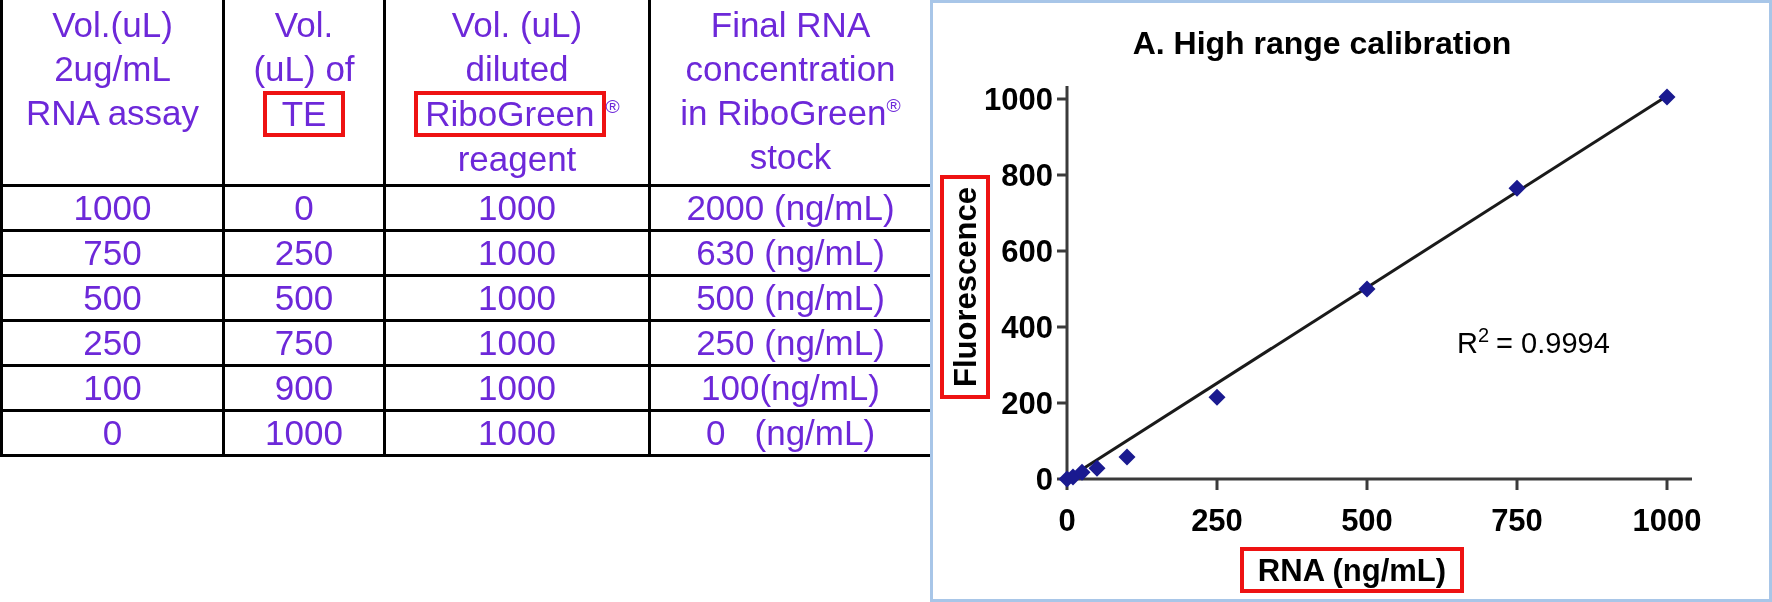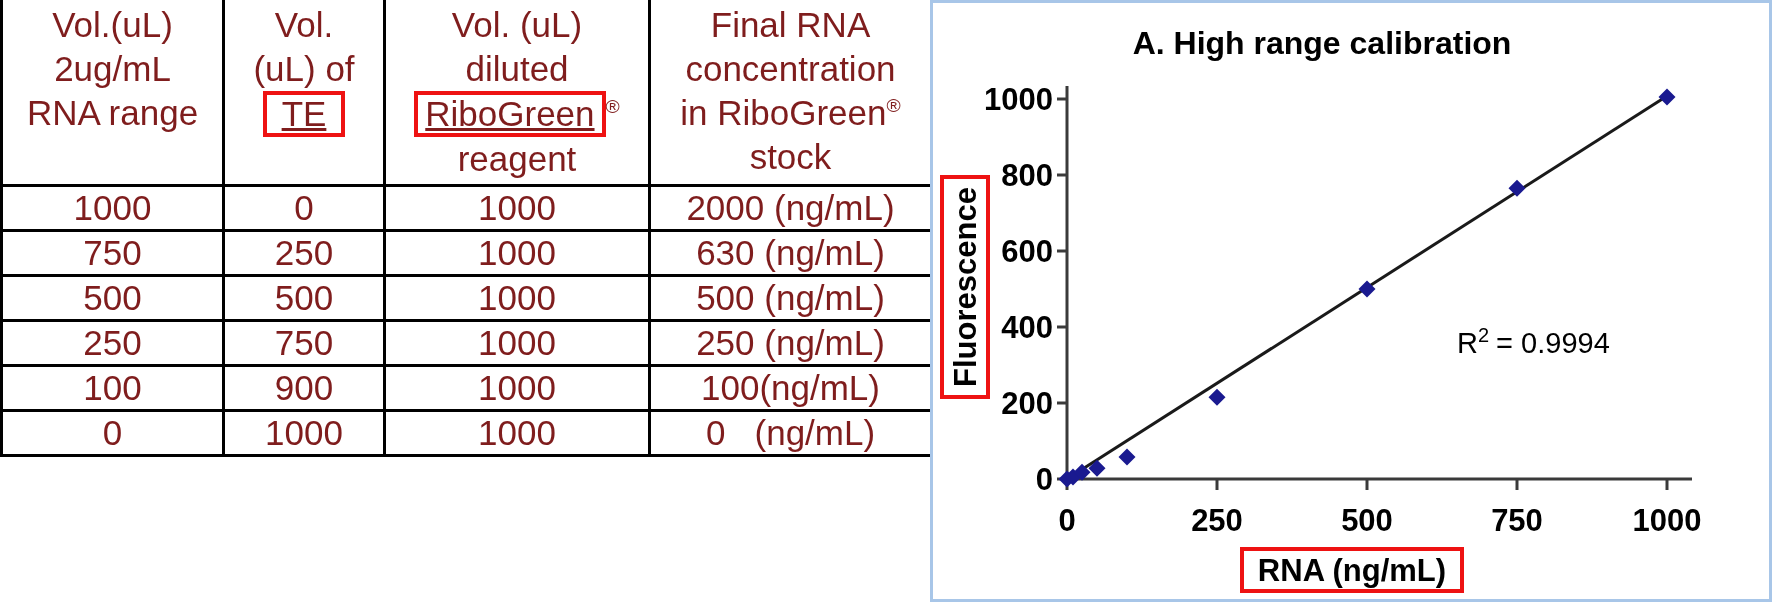--- a/index.html
+++ b/index.html
@@ -1,25 +1,25 @@
 <!DOCTYPE html>
 <html><head>
 <meta charset="utf-8">
 <style>
   html,body{margin:0;padding:0;background:#fff;}
   .stage{position:relative;width:1772px;height:602px;overflow:hidden;background:#fff;
-         font-family:"Liberation Sans","DejaVu Sans",sans-serif;color:#7f1d1d;}
+         font-family:"Liberation Sans","DejaVu Sans",sans-serif;color:#6d28d9;}
 
   
   table.dilution{position:absolute;left:0;top:-3px;width:930px;border-collapse:collapse;table-layout:fixed;}
   table.dilution th,table.dilution td{border:3px solid #000;text-align:center;padding:0;font-weight:normal;}
   table.dilution thead th{vertical-align:top;font-size:35px;line-height:44px;height:181px;padding-top:3px;}
   table.dilution tbody td{font-size:35px;height:42px;vertical-align:middle;}
   td.c4{white-space:pre;}
-  .rbox{display:inline-block;border:4px solid var(--red,#ee1212);line-height:1.02;padding:1px 7px;text-decoration:underline;}
+  .rbox{display:inline-block;border:4px solid var(--red,#ee1212);line-height:1.02;padding:1px 7px;}
   .rbox-te{padding:1px 15px;}
   sup.reg{font-size:55%;vertical-align:super;line-height:0;}
 
   
   .chart-panel{position:absolute;left:930px;top:0;width:836px;height:602px;}
   svg text{font-family:"Liberation Sans","DejaVu Sans",sans-serif;fill:#000;}
   .panel-rect{fill:#ffffff;stroke:#a8c6e8;stroke-width:3;}
   .axis{stroke:#3a3a3a;stroke-width:3;fill:none;}
   .tick-label{font-size:31px;font-weight:bold;}
   .chart-title{font-size:32px;font-weight:bold;}
@@ -37,21 +37,21 @@
       <col style="width:222px">
         <col style="width:161px">
         <col style="width:265px">
         <col style="width:282px">
     </colgroup>
     <thead>
       <tr>
         <th>
           <div>Vol.(uL)</div>
           <div>2ug/mL</div>
-          <div>RNA range</div>
+          <div>RNA assay</div>
         </th>
         <th>
           <div>Vol.</div>
           <div>(uL) of</div>
           <div><span class="rbox rbox-te">TE</span></div>
         </th>
         <th>
           <div>Vol. (uL)</div>
           <div>diluted</div>
           <div><span class="rbox">RiboGreen</span><sup class="reg">®</sup></div>

